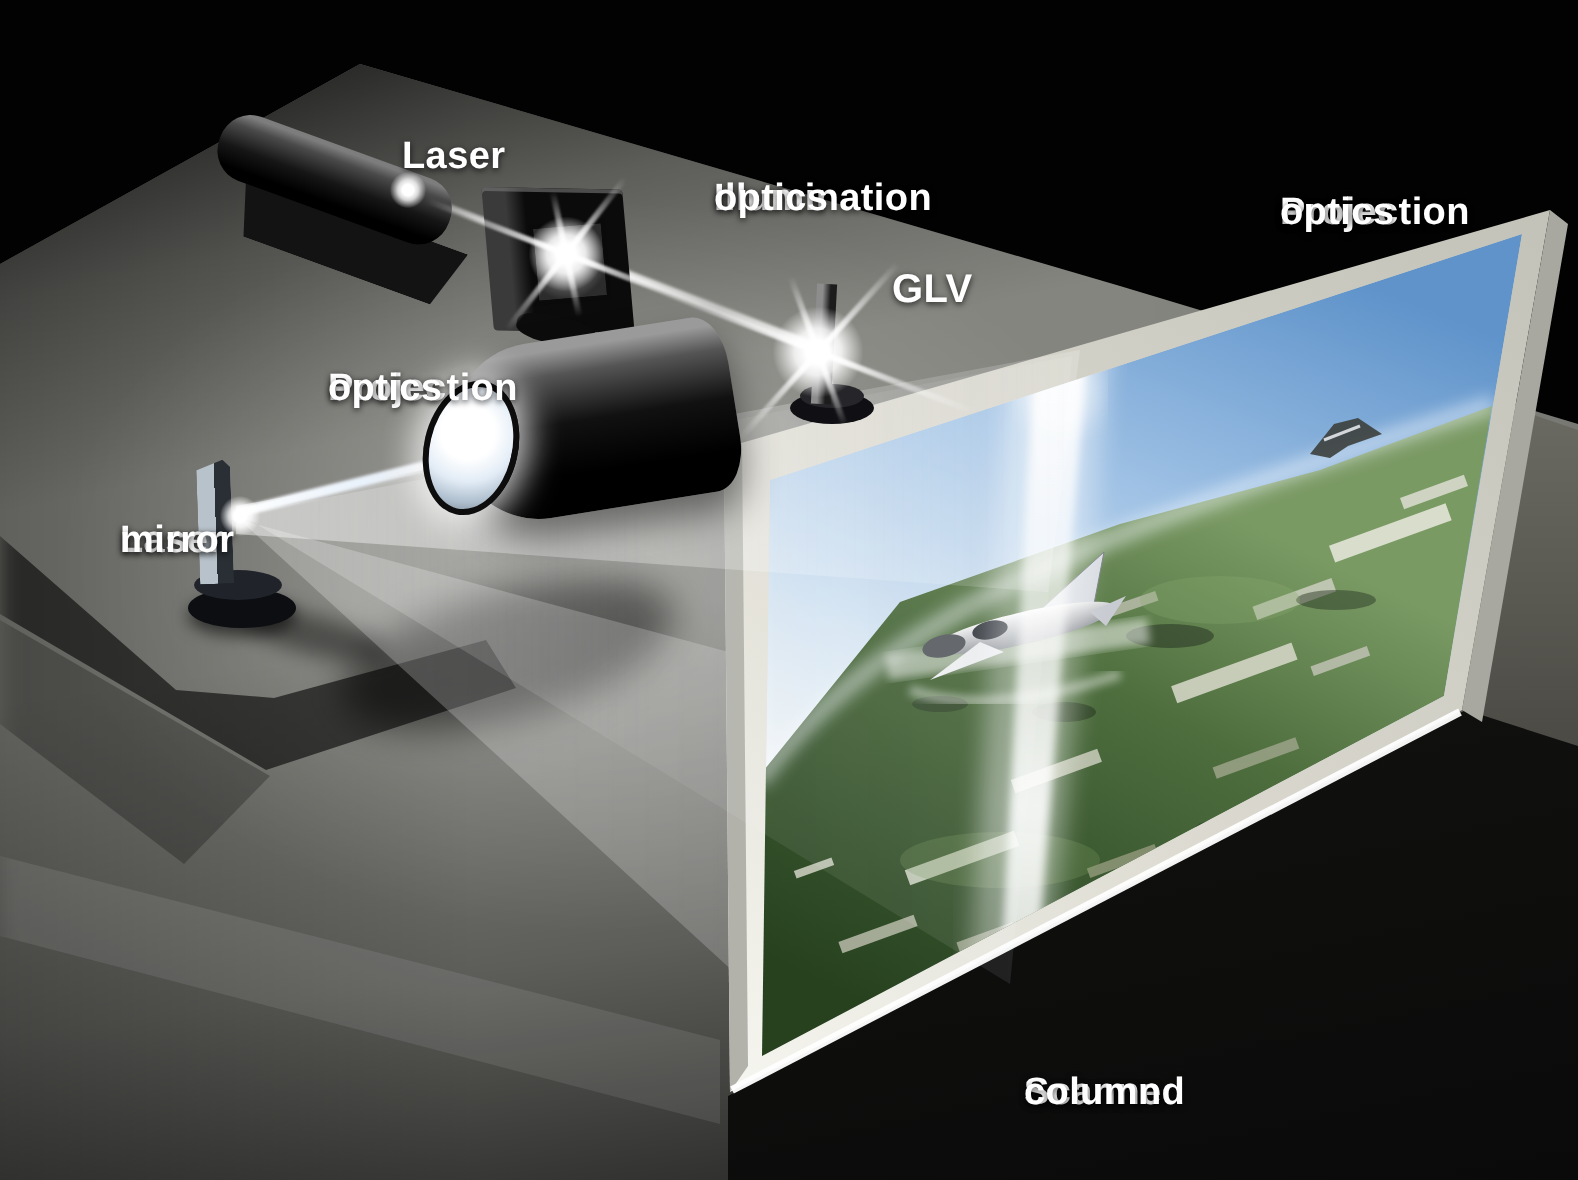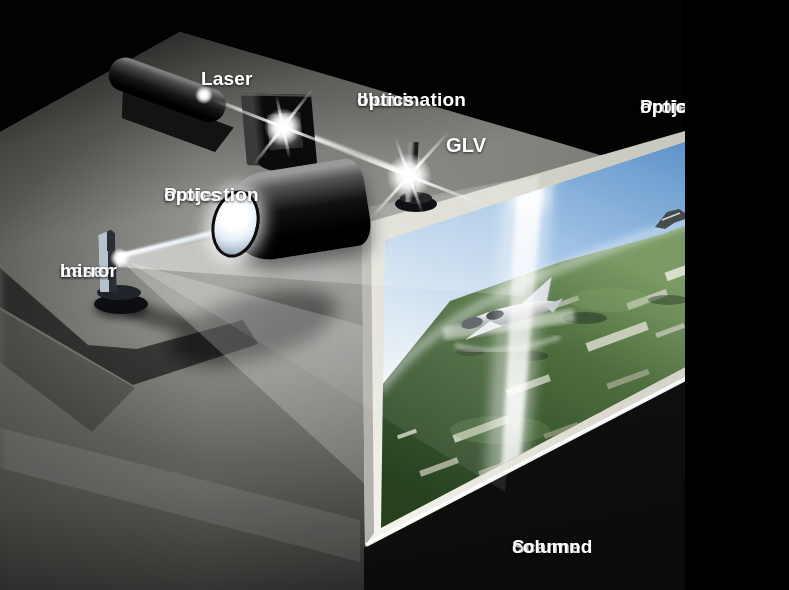--- a/index.html
+++ b/index.html
@@ -1,16 +1,16 @@
 <!DOCTYPE html>
 <html><head>
 <meta charset="utf-8">
 <style>
   html,body{margin:0;padding:0;background:#000;}
-  #stage{position:relative;width:685px;height:590px;background:#020202;overflow:hidden;
+  #stage{position:relative;width:789px;height:590px;background:#020202;overflow:hidden;
          font-family:"Liberation Sans",sans-serif;}
   #stage *{position:absolute;box-sizing:border-box;}
 
   
   .table{inset:0;
     clip-path:polygon(0px 132px,180px 32px,560px 143px,789px 212px,789px 372px,731px 356px,366px 547px,366px 590px,0px 590px);
     background:
       radial-gradient(340px 230px at 38% 48%, rgba(255,255,255,.20), rgba(255,255,255,0) 80%),
       linear-gradient(168deg, rgba(0,0,0,.80) 5%, rgba(0,0,0,.30) 20%, rgba(0,0,0,0) 34%),
       linear-gradient(352deg, rgba(0,0,0,.72) 4%, rgba(0,0,0,.30) 26%, rgba(0,0,0,0) 50%),

